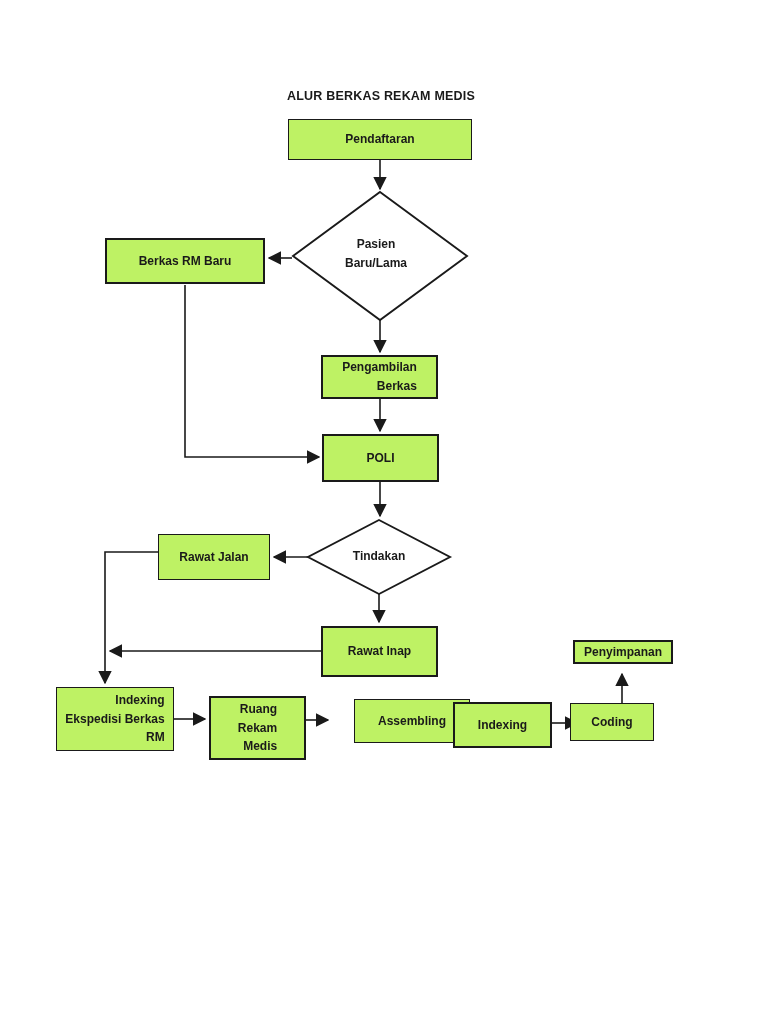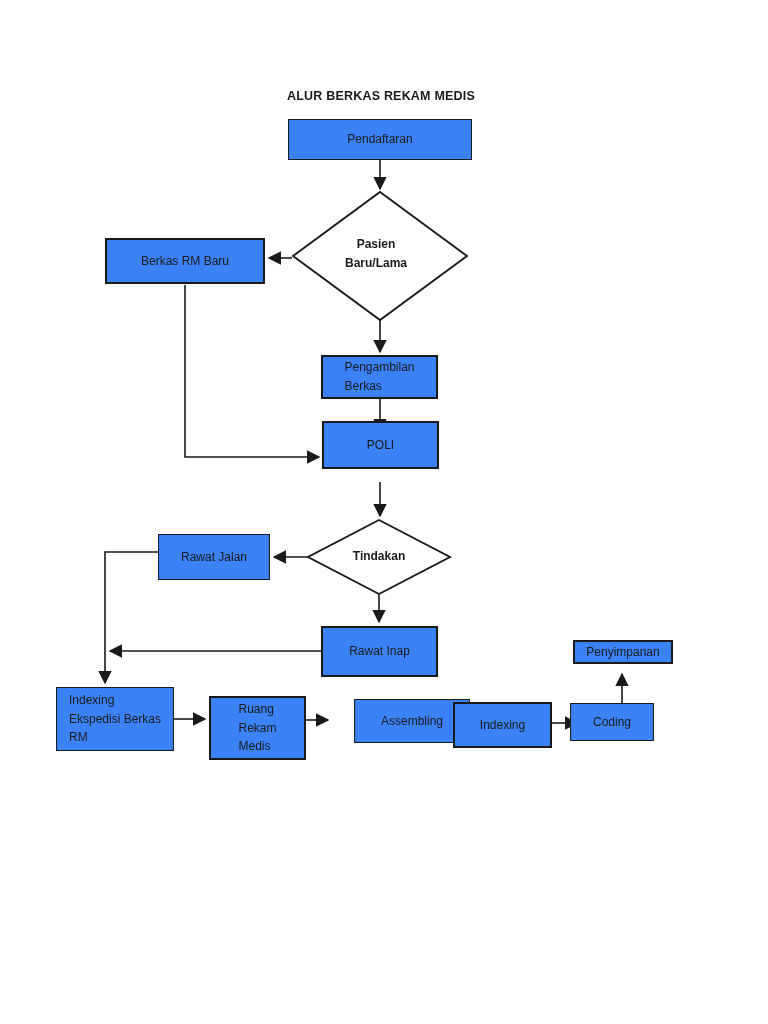--- a/index.html
+++ b/index.html
@@ -23,28 +23,28 @@
     top: 96px;
     transform: translate(-50%, -50%);
     font-size: 12.5px;
     font-weight: bold;
     letter-spacing: 0.2px;
     white-space: nowrap;
   }
   .box {
     position: absolute;
     box-sizing: border-box;
-    background: #3b82f6;
+    background: #bef264;
     border: 2px solid #1a1a1a;
     display: flex;
     align-items: center;
     justify-content: center;
-    text-align: left;
+    text-align: right;
     font-size: 12px;
-    font-weight: normal;
+    font-weight: bold;
     line-height: 1.55;
     white-space: pre-line;
   }
   .box.thin { border-width: 1.5px; }
   .dlabel {
     position: absolute;
     transform: translate(-50%, -50%);
     text-align: center;
     font-size: 12px;
     font-weight: bold;
@@ -86,21 +86,21 @@
 
   <div class="diagram-title">ALUR BERKAS REKAM MEDIS</div>
 
   <div class="box thin" style="left:288px; top:119px; width:184px; height:41px;">Pendaftaran</div>
 
   <div class="box" style="left:105px; top:238px; width:160px; height:46px;">Berkas RM Baru</div>
 
   <div class="box" style="left:321px; top:355px; width:117px; height:44px;">Pengambilan
 Berkas</div>
 
-  <div class="box" style="left:322px; top:421px; width:117px; height:48px;">POLI</div>
+  <div class="box" style="left:322px; top:434px; width:117px; height:48px;">POLI</div>
 
   <div class="box thin" style="left:158px; top:534px; width:112px; height:46px;">Rawat Jalan</div>
 
   <div class="box" style="left:321px; top:626px; width:117px; height:51px;">Rawat Inap</div>
 
   <div class="box thin" style="left:56px; top:687px; width:118px; height:64px;">Indexing
 Ekspedisi Berkas
 RM</div>
 
   <div class="box" style="left:209px; top:696px; width:97px; height:64px;">Ruang

